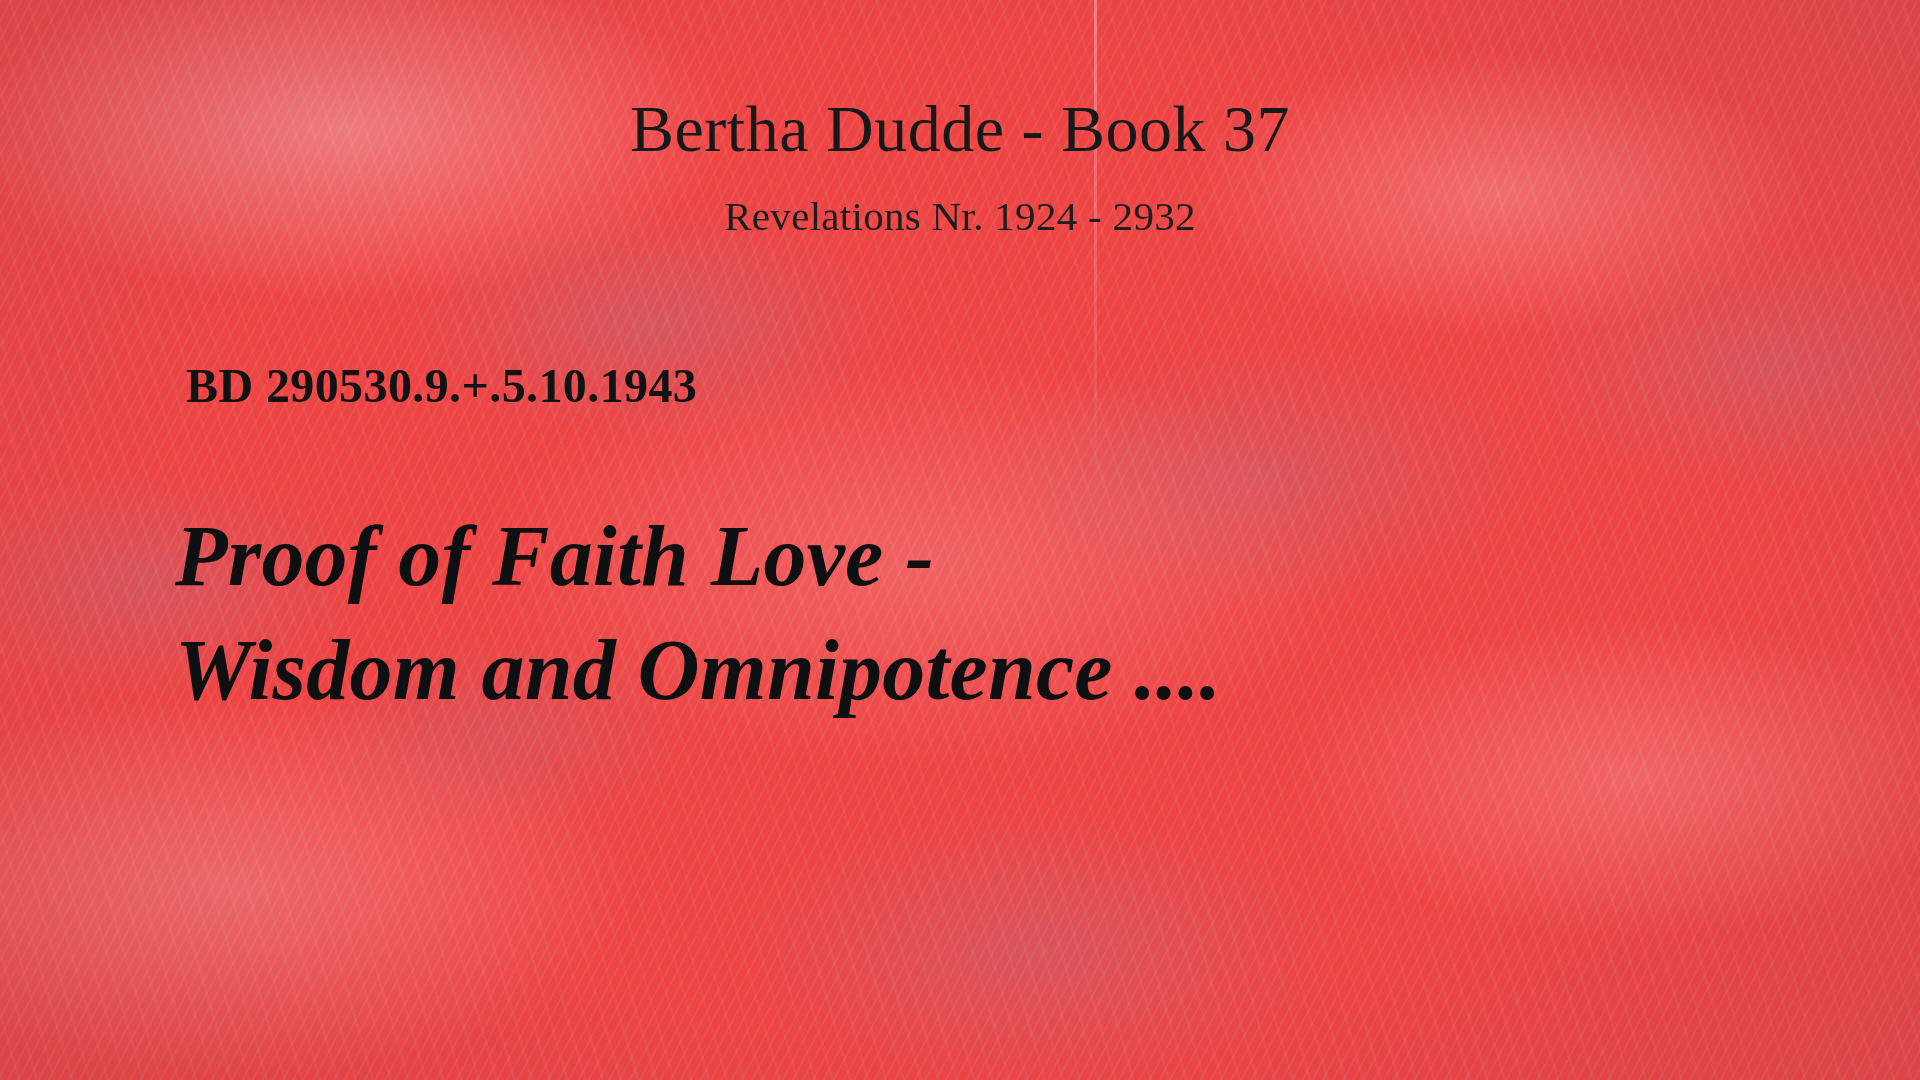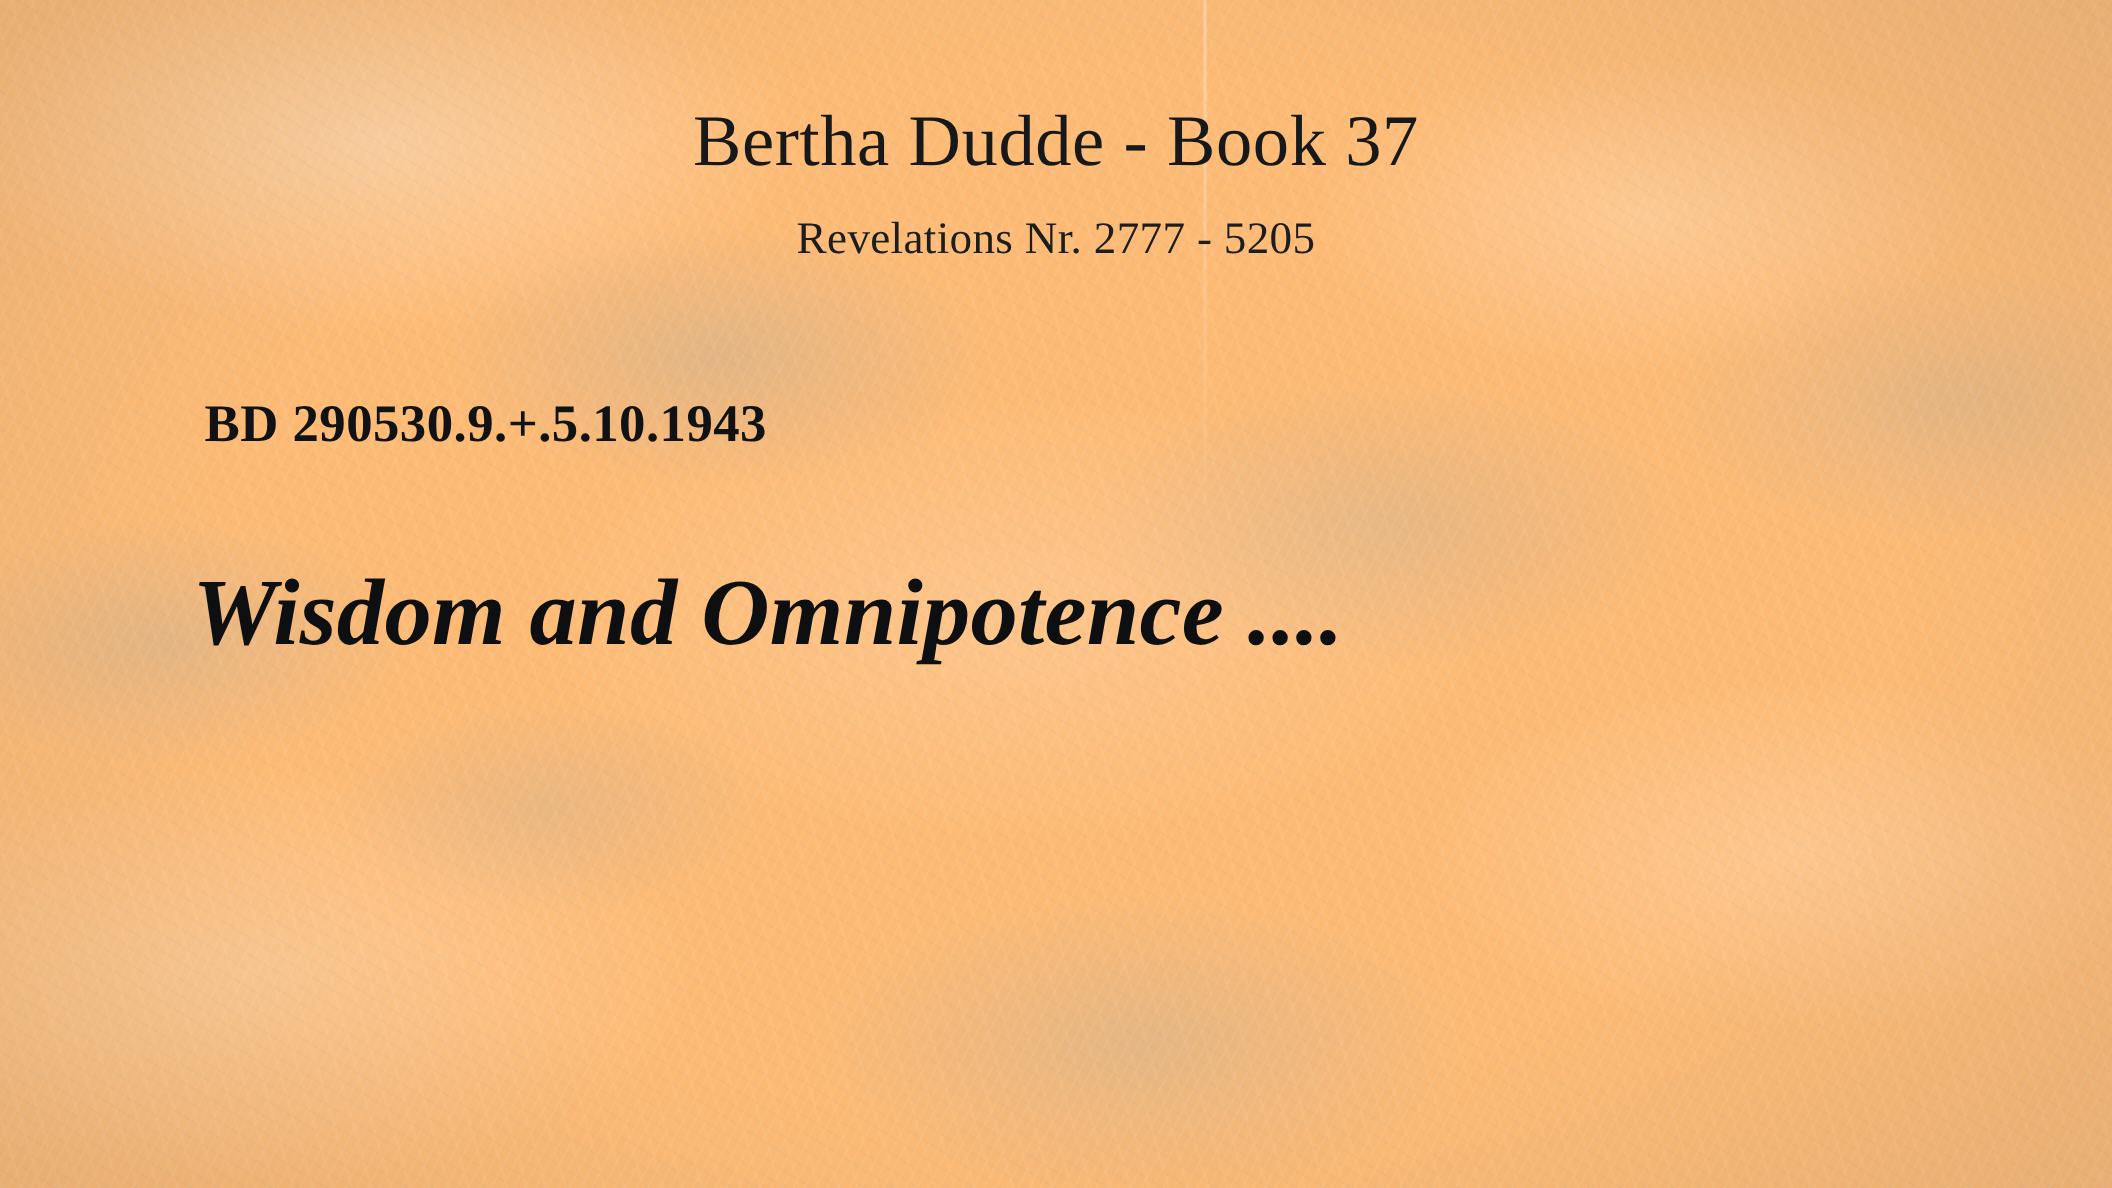--- a/index.html
+++ b/index.html
@@ -13,21 +13,21 @@
   body {
     font-family: "Liberation Serif", serif;
     background-color: #b9d2e6;
   }
 
   
   .slide {
     position: relative;
     width: 1920px;
     height: 1080px;
-    background-color: #fdba74;
+    background-color: #ef4444;
     overflow: hidden;
   }
 
   
   .texture {
     position: absolute;
     inset: 0;
     pointer-events: none;
   }
 
@@ -162,25 +162,26 @@
   <div class="texture texture-a"></div>
   <div class="texture texture-b"></div>
   <div class="texture texture-c"></div>
   <div class="seam"></div>
   <div class="vignette"></div>
 
   <div class="content">
 
     <div class="book-title">Bertha Dudde - Book 37</div>
 
-    <div class="book-subtitle">Revelations Nr. 2777 - 5205</div>
+    <div class="book-subtitle">Revelations Nr. 1924 - 2932</div>
 
     <div class="meta-row">
       <div class="meta-id">BD 2905</div>
       <div class="meta-date">30.9.+.5.10.1943</div>
     </div>
 
     <div class="revelation-title">
+      <span class="line">Proof of Faith Love -</span>
       <span class="line">Wisdom and Omnipotence ....</span>
     </div>
 
   </div>
 </div>
 
 </body></html>

